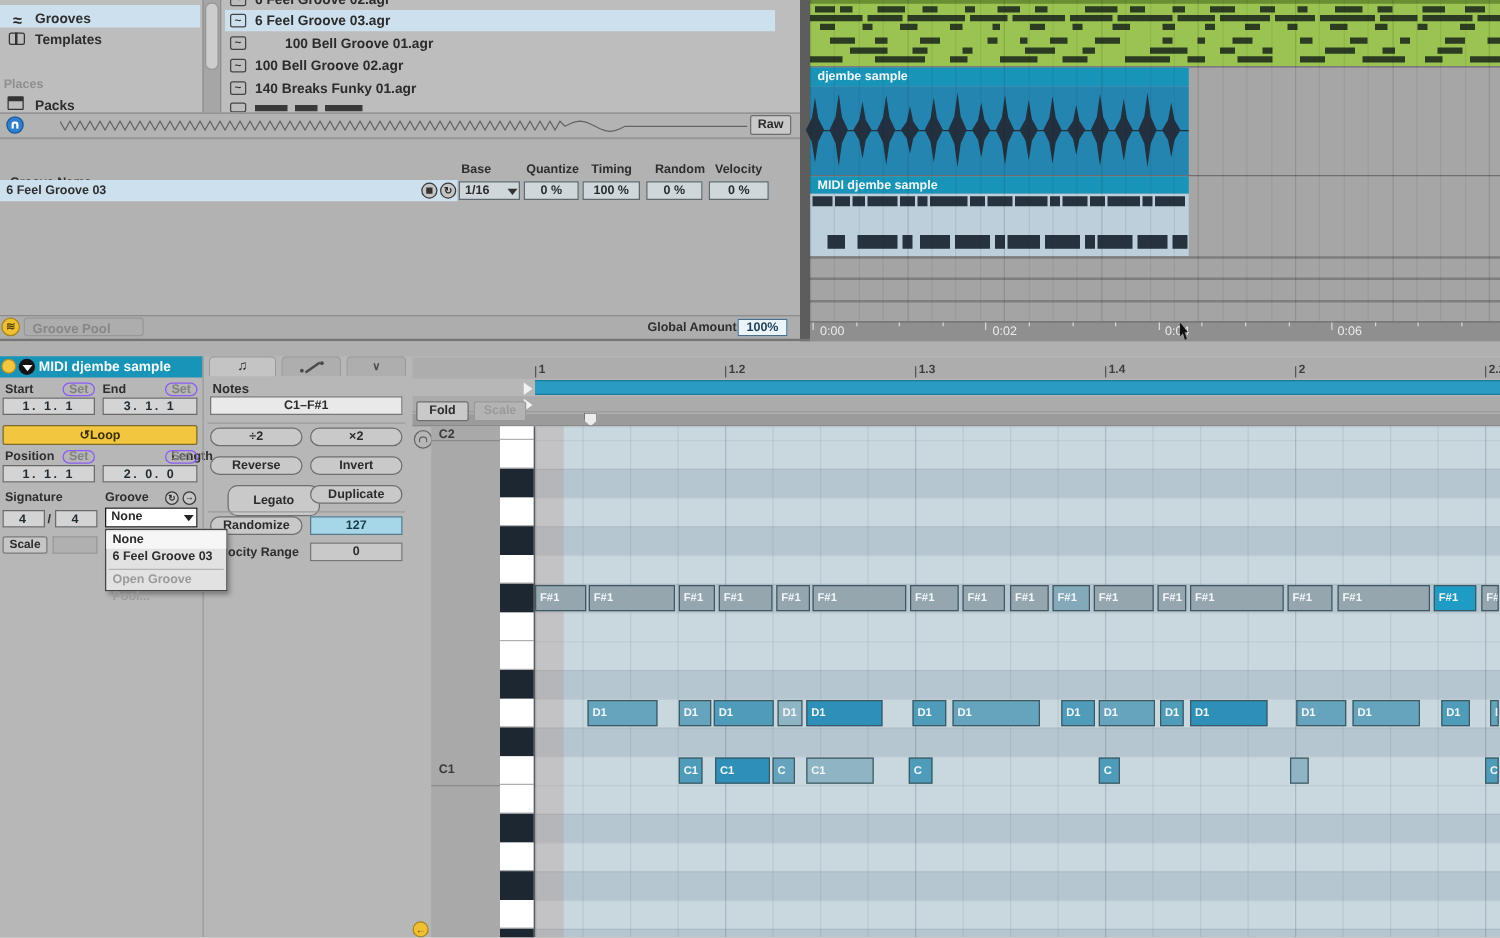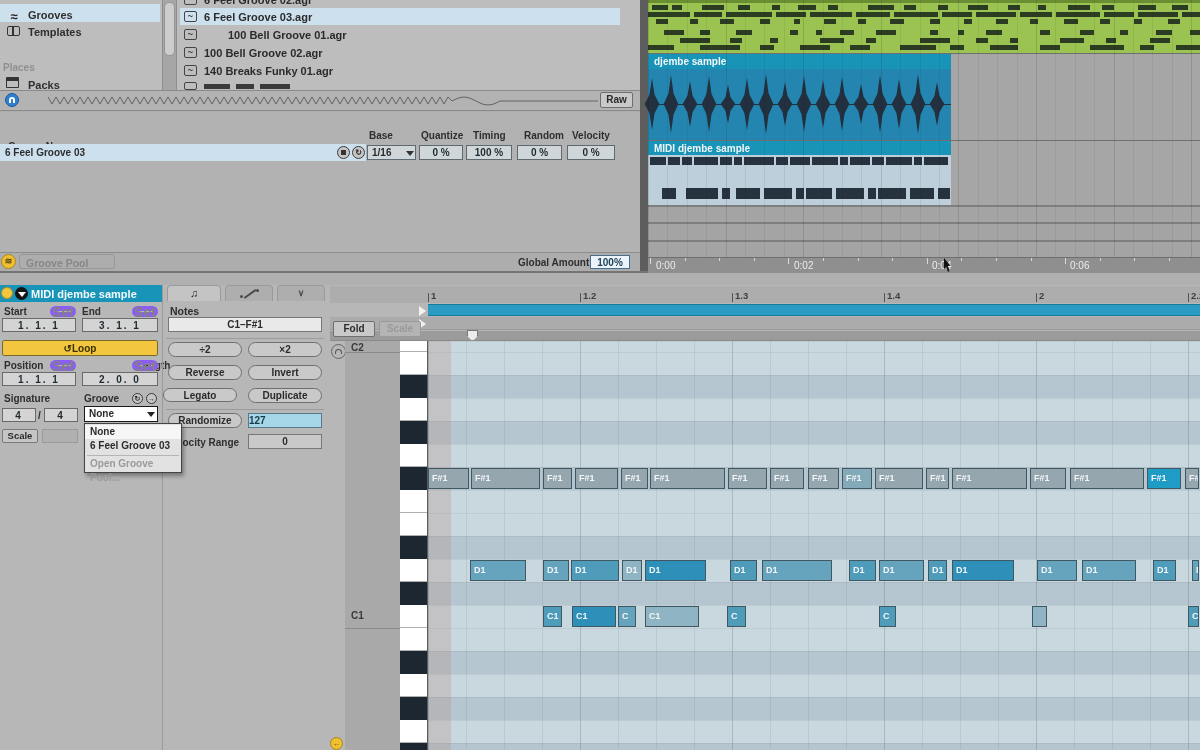--- a/index.html
+++ b/index.html
@@ -4,22 +4,22 @@
 <style>
   html,body{margin:0;padding:0}
   #app{position:relative;width:1200px;height:750px;background:#adadad;overflow:hidden;
        font-family:"Liberation Sans",sans-serif;font-weight:700;color:#2b2b2b;font-size:10px}
   .abs{position:absolute;box-sizing:border-box}
   .lbl{position:absolute;box-sizing:border-box;white-space:nowrap;font-size:10px;font-weight:700;color:#2e2e2e}
   .box{position:absolute;box-sizing:border-box;background:#d0d7da;border:1px solid #5f6a70;
        display:flex;align-items:center;justify-content:center;font-size:10px;color:#1f2a30;font-weight:700}
   .pill{position:absolute;box-sizing:border-box;background:#c9c9c9;border:1px solid #6f6f6f;border-radius:8px;
        display:flex;align-items:center;justify-content:center;font-size:10px;color:#2b2b2b;font-weight:700}
-  .setpill{position:absolute;box-sizing:border-box;border:5px solid #8b5cf6;border-radius:7px;color:#828282;
-       font-size:14px;display:flex;align-items:center;justify-content:center;font-weight:700}
+  .setpill{position:absolute;box-sizing:border-box;border:1px solid #8b5cf6;border-radius:7px;color:#828282;
+       font-size:10px;display:flex;align-items:center;justify-content:center;font-weight:700}
   .tri-r{width:0;height:0;border-top:5px solid transparent;border-bottom:5px solid transparent;border-left:7px solid #f2f2f2}
   .circ-ic{position:absolute;box-sizing:border-box;border:1px solid #3a3a3a;border-radius:50%;
        display:flex;align-items:center;justify-content:center;color:#2a2a2a;background:#c6c6c6}
 </style>
 </head>
 <body>
 
 <div id="app">
     <div class="abs" style="left: 0px; top: 0px; width: 640px; height: 90px; background: rgb(189, 189, 189);"></div>
     <div class="abs" style="left: 0px; top: 4px; width: 160px; height: 18px; background: rgb(205, 224, 238);">
@@ -343,25 +343,25 @@
       <div class="abs" style="left: 30px; top: 3px; width: 3px; height: 3px; border-radius: 50%; background: rgb(74, 74, 74);"></div>
     </div>
     <div class="abs" style="left: 277px; top: 285px; width: 48px; height: 16px; background: rgb(174, 174, 174); border-top: 1px solid rgb(154, 154, 154); border-right: 1px solid rgb(154, 154, 154); border-bottom: none; border-left: 1px solid rgb(154, 154, 154); border-image: initial; border-radius: 4px 4px 0px 0px; text-align: center; line-height: 14px; font-size: 9px; color: rgb(74, 74, 74);">∨</div>
     <div class="lbl" style="left: 170px; top: 305px; font-size: 10.5px;">Notes</div>
     <div class="abs" style="left: 168px; top: 317px; width: 154px; height: 15px; background: rgb(233, 233, 233); border: 1px solid rgb(119, 119, 119); text-align: center; line-height: 13px;">C1–F#1</div>
     <div class="abs" style="left: 166px; top: 338px; width: 158px; height: 1px; background: rgb(156, 156, 156);"></div>
     <div class="pill" style="left: 168px; top: 342px; width: 74px; height: 15px;">÷2</div>
     <div class="pill" style="left: 248px; top: 342px; width: 74px; height: 15px;">×2</div>
     <div class="pill" style="left: 168px; top: 365px; width: 74px; height: 15px;">Reverse</div>
     <div class="pill" style="left: 248px; top: 365px; width: 74px; height: 15px;">Invert</div>
-    <div class="pill" style="left: 163px; top: 388px; width: 74px; height: 14px;">Legato</div>
+    <div class="pill" style="left: 182px; top: 388px; width: 74px; height: 25px;">Legato</div>
     <div class="pill" style="left: 248px; top: 388px; width: 74px; height: 15px;">Duplicate</div>
     <div class="abs" style="left: 166px; top: 409px; width: 158px; height: 1px; background: rgb(156, 156, 156);"></div>
     <div class="pill" style="left: 168px; top: 413px; width: 74px; height: 15px;">Randomize</div>
-    <div class="abs" style="left: 248px; top: 413px; width: 74px; height: 15px; background: rgb(166, 215, 232); border: 1px solid rgb(90, 122, 138); text-align: left; line-height: 13px; color: rgb(23, 58, 74);">127</div>
+    <div class="abs" style="left: 248px; top: 413px; width: 74px; height: 15px; background: rgb(166, 215, 232); border: 1px solid rgb(90, 122, 138); text-align: center; line-height: 13px; color: rgb(23, 58, 74);">127</div>
     <div class="lbl" style="left: 168px; top: 437px;">Velocity Range</div>
     <div class="abs" style="left: 248px; top: 434px; width: 74px; height: 15px; background: rgb(201, 201, 201); border: 1px solid rgb(119, 119, 119); text-align: center; line-height: 13px;">0</div>
     <div class="abs" style="left: 330px; top: 286px; width: 870px; height: 17px; background: rgb(173, 173, 173);"></div>
     <div class="abs" style="left: 428px; top: 293px; width: 1px; height: 9px; background: rgb(85, 85, 85);"></div>
     <div class="lbl" style="left: 431px; top: 290px; font-size: 9.5px; color: rgb(62, 62, 62);">1</div>
     <div class="abs" style="left: 580px; top: 293px; width: 1px; height: 9px; background: rgb(85, 85, 85);"></div>
     <div class="lbl" style="left: 583px; top: 290px; font-size: 9.5px; color: rgb(62, 62, 62);">1.2</div>
     <div class="abs" style="left: 732px; top: 293px; width: 1px; height: 9px; background: rgb(85, 85, 85);"></div>
     <div class="lbl" style="left: 735px; top: 290px; font-size: 9.5px; color: rgb(62, 62, 62);">1.3</div>
     <div class="abs" style="left: 884px; top: 293px; width: 1px; height: 9px; background: rgb(85, 85, 85);"></div>

